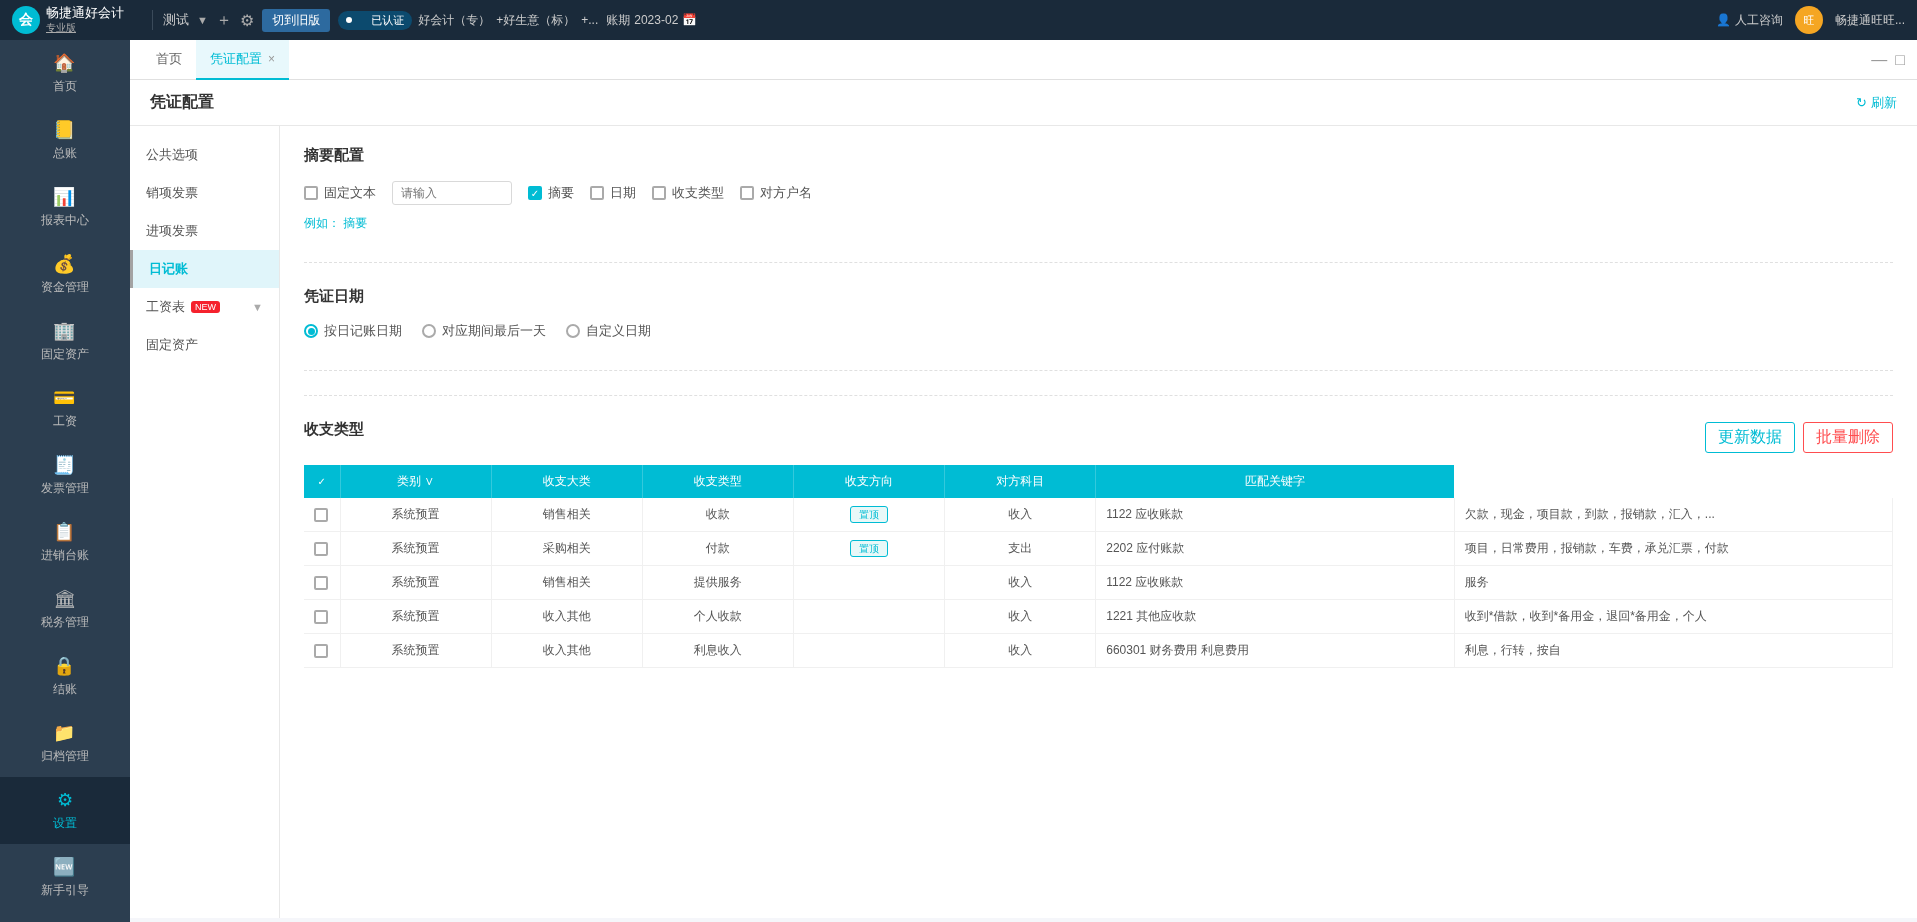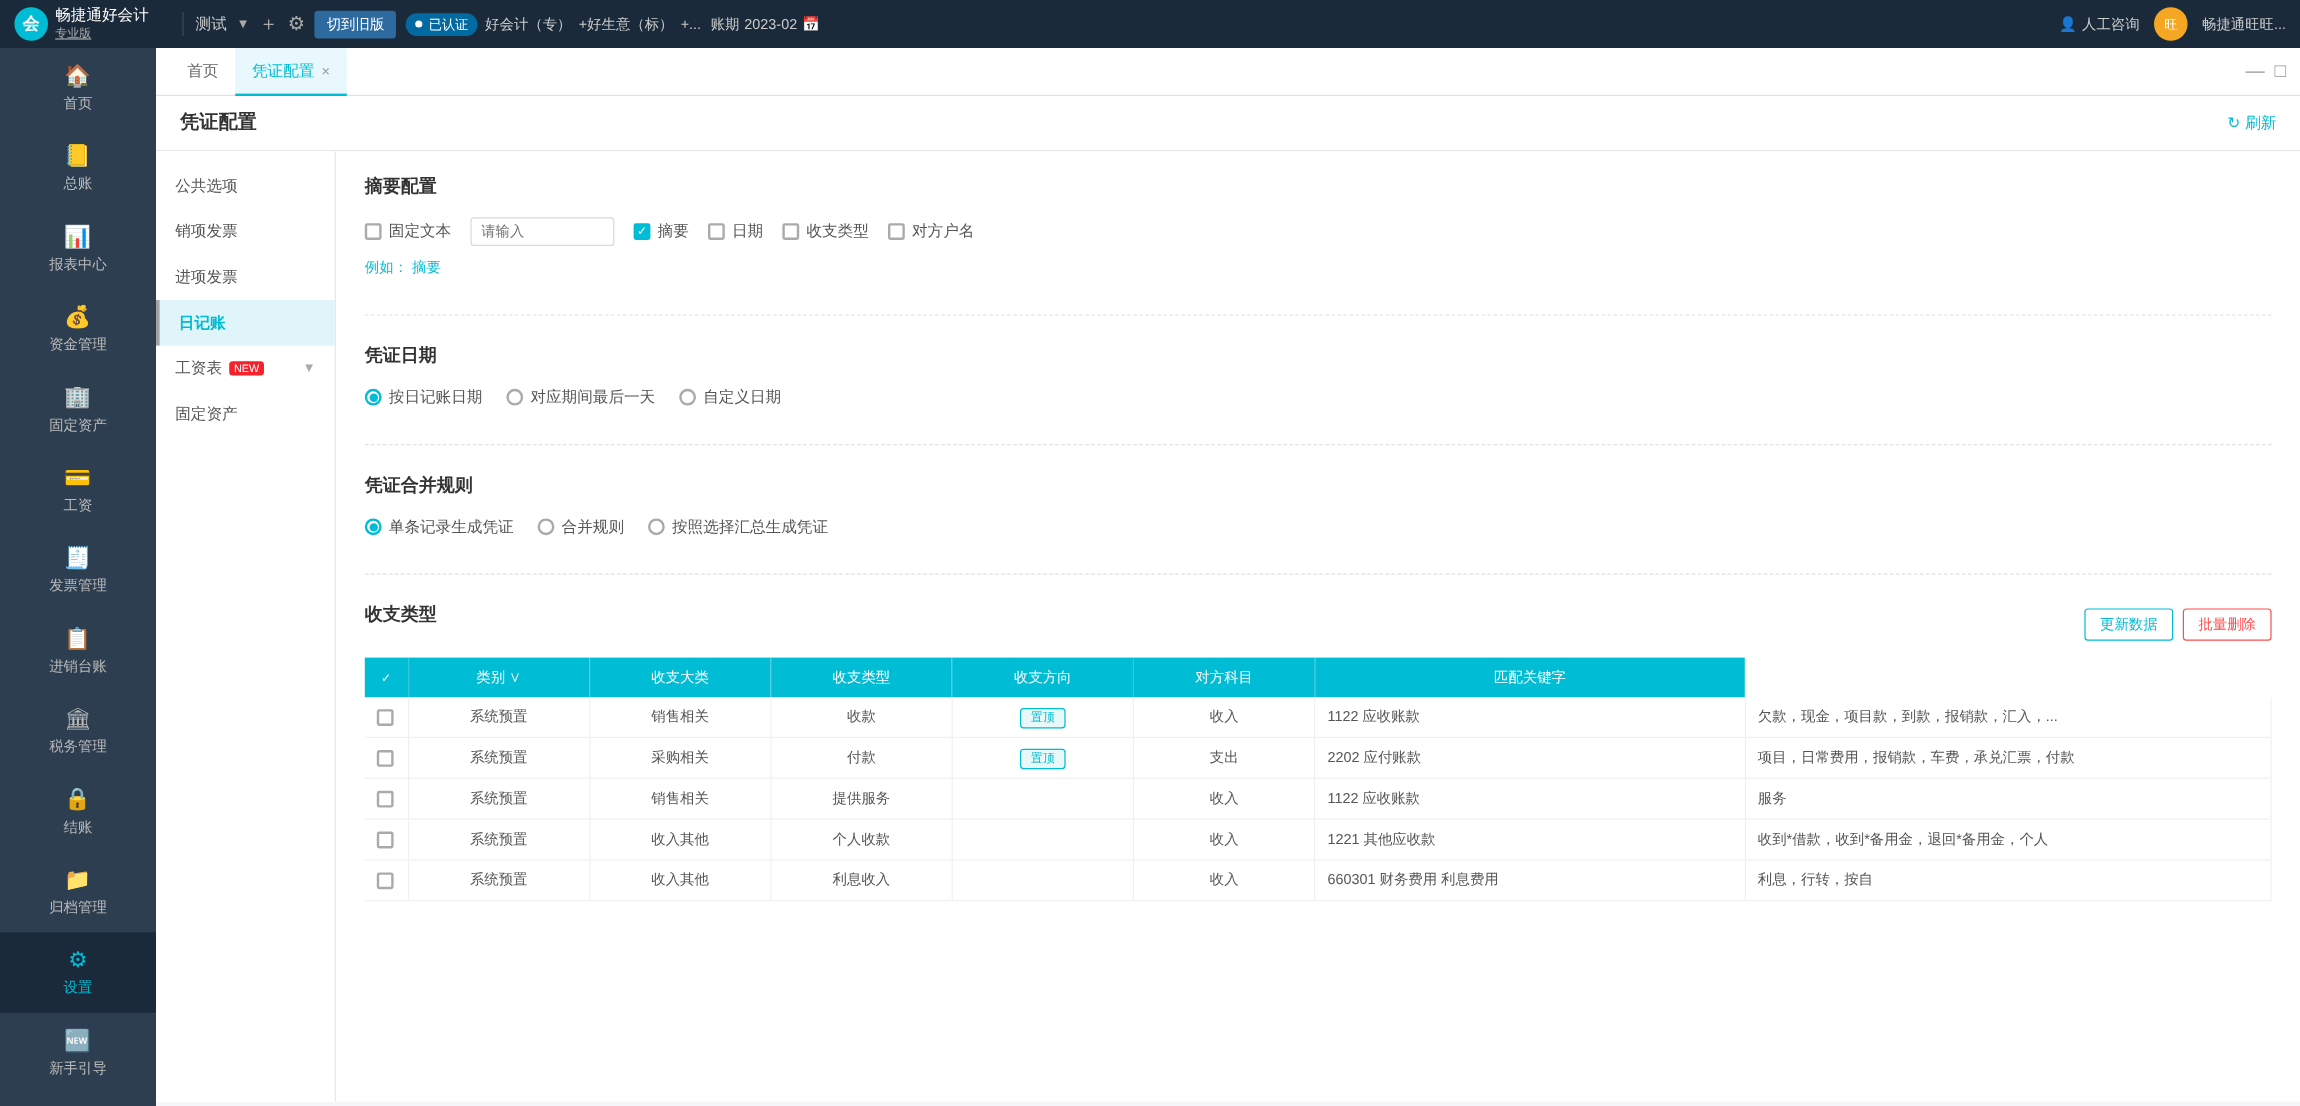--- a/index.html
+++ b/index.html
@@ -11,21 +11,21 @@
     .logo-icon { width: 28px; height: 28px; background: #00bcd4; border-radius: 50%; display: flex; align-items: center; justify-content: center; color: white; font-size: 14px; font-weight: bold; }
     .logo-text { color: #fff; font-size: 13px; line-height: 1.2; }
     .logo-sub { color: #aaa; font-size: 10px; text-decoration: underline; }
     .top-divider { width: 1px; height: 20px; background: #3a4a5a; }
     .top-center { display: flex; align-items: center; gap: 8px; flex: 1; }
     .test-label { color: #ccc; font-size: 13px; }
     .dropdown-arrow { color: #aaa; font-size: 11px; cursor: pointer; }
     .top-icon-btn { color: #aaa; font-size: 16px; cursor: pointer; background: none; border: none; }
     .switch-btn { background: #2d6a9f; color: white; border: none; padding: 3px 10px; border-radius: 3px; font-size: 12px; cursor: pointer; }
     .status-tags { display: flex; align-items: center; gap: 6px; }
-    .status-tag { background: #0369a1; color: white; padding: 2px 8px; border-radius: 10px; font-size: 11px; display: flex; align-items: center; gap: 5px; }
+    .status-tag { background: #0c4a6e; color: white; padding: 2px 8px; border-radius: 10px; font-size: 11px; display: flex; align-items: center; gap: 19px; }
     .status-tag .dot { width: 6px; height: 6px; background: white; border-radius: 50%; }
     .period-info { color: #ccc; font-size: 12px; display: flex; align-items: center; gap: 4px; }
     .top-right { display: flex; align-items: center; gap: 12px; margin-left: auto; }
     .service-btn { color: #ccc; font-size: 12px; display: flex; align-items: center; gap: 4px; cursor: pointer; }
     .avatar { width: 28px; height: 28px; background: #f5a623; border-radius: 50%; display: flex; align-items: center; justify-content: center; color: white; font-size: 11px; }
     .username { color: #ccc; font-size: 12px; cursor: pointer; }
 
     
     .main-layout { display: flex; flex: 1; overflow: hidden; }
 
@@ -91,21 +91,21 @@
 
     
     .voucher-date-options { display: flex; gap: 20px; }
 
     
     .merge-options { display: flex; gap: 20px; }
 
     
     .section-header-row { display: flex; align-items: center; justify-content: space-between; margin-bottom: 10px; }
     .action-btns { display: flex; gap: 8px; }
-    .action-btn { padding: 4px 12px; border: 1px solid #d9d9d9; border-radius: 3px; font-size: 12px; cursor: pointer; background: white; color: #333; }
+    .action-btn { padding: 4px 12px; border: 1px solid #d9d9d9; border-radius: 3px; font-size: 16px; cursor: pointer; background: white; color: #333; }
     .action-btn.primary { background: #fff; border-color: #00bcd4; color: #00bcd4; }
     .action-btn.danger { background: #fff; border-color: #ff4d4f; color: #ff4d4f; }
 
     
     .data-table { width: 100%; border-collapse: collapse; font-size: 12px; }
     .data-table thead th { background: #00bcd4; color: white; padding: 8px 10px; text-align: center; font-weight: normal; border-right: 1px solid rgba(255,255,255,0.2); }
     .data-table thead th:first-child { width: 36px; }
     .data-table tbody tr { border-bottom: 1px solid #f0f0f0; }
     .data-table tbody td { padding: 8px 10px; text-align: center; color: #555; border-right: 1px solid #f0f0f0; }
     .tag-btn { background: #e8f8f8; border: 1px solid #00bcd4; color: #00bcd4; padding: 2px 8px; border-radius: 3px; font-size: 10px; cursor: pointer; }
@@ -323,37 +323,20 @@
               </div>
               <div class="radio-item">
                 <div class="radio-circle"></div>
                 <span>自定义日期</span>
               </div>
             </div>
           </div>
 
           <hr class="section-divider">
 
-          <div class="section">
-            <div class="section-title">凭证合并规则</div>
-            <div class="merge-options radio-group">
-              <div class="radio-item">
-                <div class="radio-circle checked"></div>
-                <span>单条记录生成凭证</span>
-              </div>
-              <div class="radio-item">
-                <div class="radio-circle"></div>
-                <span>合并规则</span>
-              </div>
-              <div class="radio-item">
-                <div class="radio-circle"></div>
-                <span>按照选择汇总生成凭证</span>
-              </div>
-            </div>
-          </div>
 
           <hr class="section-divider">
 
           <div class="section">
             <div class="section-header-row">
               <div class="section-title">收支类型</div>
               <div class="action-btns">
                 <button class="action-btn primary">更新数据</button>
                 <button class="action-btn danger">批量删除</button>
               </div>

